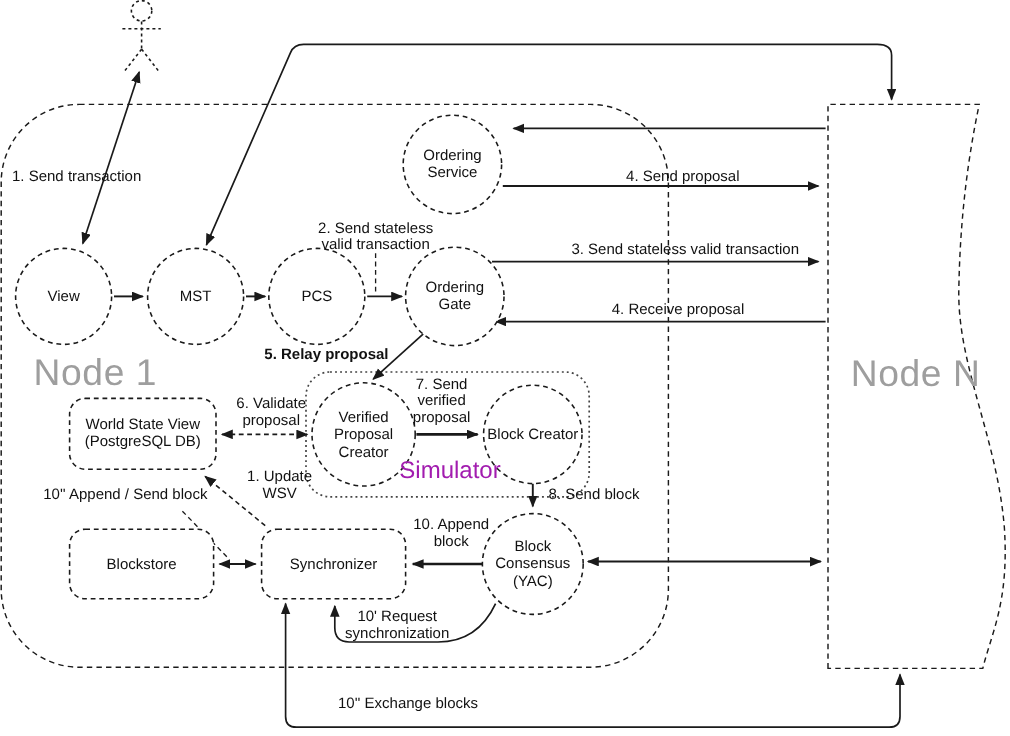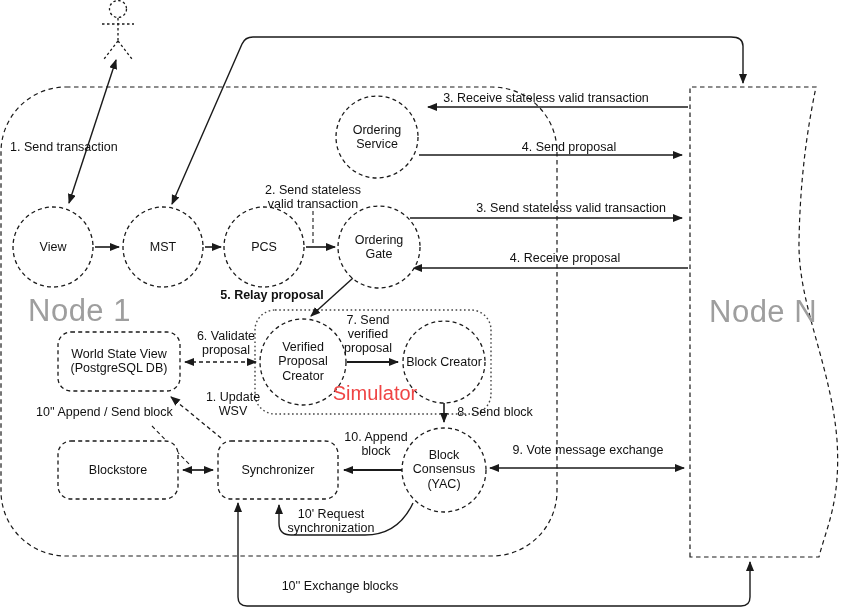--- a/index.html
+++ b/index.html
@@ -15,21 +15,21 @@
   .lbl.left{transform:translate(0,-50%);text-align:left;}
   .node-lbl{
     position:absolute;font-size:12.5px;line-height:1.15;white-space:pre-line;
     transform:translate(-50%,-50%);text-align:center;color:#111;
   }
   .region-lbl{
     position:absolute;font-size:31px;color:#9e9e9e;letter-spacing:0.5px;
     white-space:nowrap;
   }
   .sim-lbl{
-    position:absolute;font-size:20px;color:#ef4444;transform:translate(-50%,-50%);
+    position:absolute;font-size:20px;color:#a21caf;transform:translate(-50%,-50%);
     white-space:nowrap;
   }
 </style>
 </head>
 <body>
 
 <div id="stage">
 
   <svg id="wires" width="842" height="613" viewBox="0 0 842 613">
     <defs>
@@ -129,32 +129,30 @@
 Consensus
 (YAC)</div>
   <div class="node-lbl" style="left:119px;top:361px;">World State View
 (PostgreSQL DB)</div>
   <div class="node-lbl" style="left:118px;top:470px;">Blockstore</div>
   <div class="node-lbl" style="left:278px;top:470px;">Synchronizer</div>
 
   <div class="lbl left" style="left:10px;top:147px;">1. Send transaction</div>
   <div class="lbl" style="left:313px;top:197px;">2. Send stateless
 valid transaction</div>
-  <div class="lbl" style="left:546px;top:98px;">3. Receive stateless valid transaction</div>
   <div class="lbl" style="left:569px;top:147px;">4. Send proposal</div>
   <div class="lbl" style="left:547px;top:208px;margin-left:24px;">3. Send stateless valid transaction</div>
   <div class="lbl" style="left:565px;top:258px;">4. Receive proposal</div>
   <div class="lbl" style="left:272px;top:295px;font-weight:bold;">5. Relay proposal</div>
   <div class="lbl" style="left:226px;top:343px;">6. Validate
 proposal</div>
   <div class="lbl" style="left:368px;top:334px;">7. Send
 verified
 proposal</div>
   <div class="lbl" style="left:495px;top:412px;">8. Send block</div>
-  <div class="lbl" style="left:588px;top:450px;">9. Vote message exchange</div>
   <div class="lbl" style="left:376px;top:444px;">10. Append
 block</div>
   <div class="lbl" style="left:331px;top:521px;">10' Request
 synchronization</div>
   <div class="lbl left" style="left:36px;top:412px;">10'' Append / Send block</div>
   <div class="lbl" style="left:340px;top:586px;">10'' Exchange blocks</div>
   <div class="lbl" style="left:233px;top:404px;">1. Update
 WSV</div>
 
 </div>

